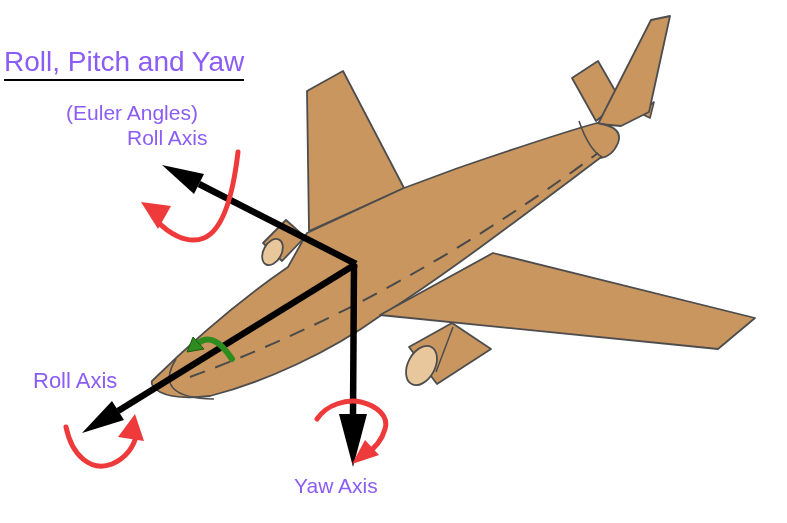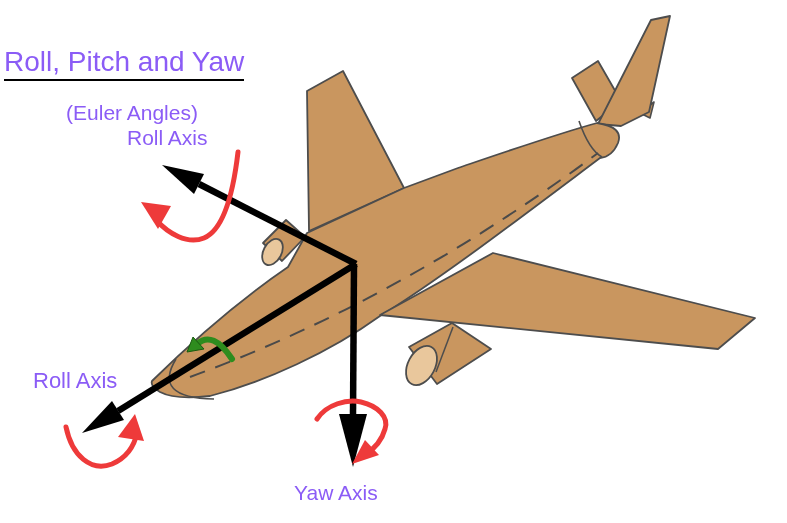--- a/index.html
+++ b/index.html
@@ -25,21 +25,21 @@
     padding-bottom:3px;
   }
   .subtitle{
     left:4px;top:85px;width:256px;
     text-align:center;
     font-size:21px;
     margin-top:17px;
   }
   .pitch-label{left:127px;top:127px;font-size:21px;}
   .roll-label{left:33px;top:369px;font-size:22px;}
-  .yaw-label{left:294px;top:475px;font-size:21px;margin-top:7px;}
+  .yaw-label{left:294px;top:475px;font-size:21px;}
 </style>
 </head>
 <body>
 
 <div class="stage">
 
   <svg width="787" height="523" viewBox="0 0 787 523">
 
     <g>
 

